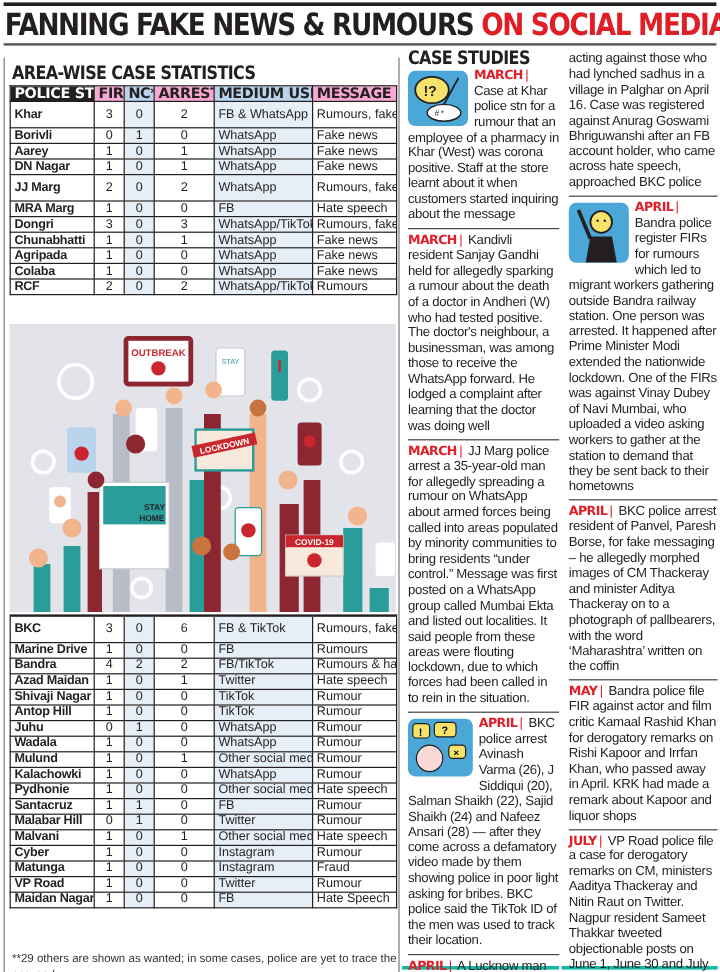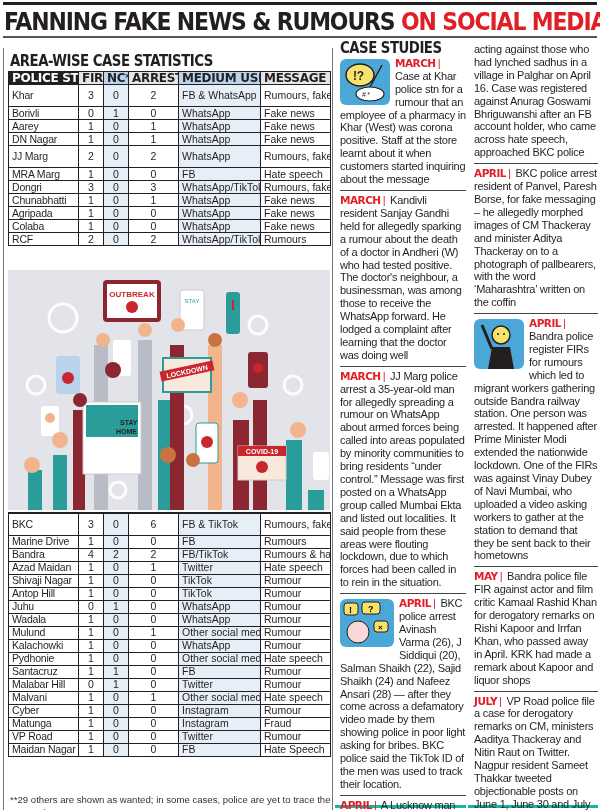--- a/index.html
+++ b/index.html
@@ -17,23 +17,23 @@
   .left-panel { position: absolute; left: 3px; top: 48px; width: 330px; height: 770px;
     border-left: 1px solid #777; border-right: 1px solid #777; border-bottom: 3px solid #231f20; }
   .section-title { font-family: "DejaVu Sans", sans-serif; font-weight: 900; font-size: 15.5px;
     letter-spacing: -0.6px; transform: scaleX(0.86); transform-origin: left top; white-space: nowrap; }
   .left-title { position: absolute; left: 6px; top: 4px; }
 
   table.stats { position: absolute; left: 4px; border-collapse: collapse; table-layout: fixed; width: 322px; font-size: 10.5px; }
   table.stats td, table.stats th { border: 1px solid #231f20; padding: 0 3px; line-height: 11px; overflow: hidden; white-space: nowrap; }
   table.stats th { height: 13px; font-size: 12px; font-weight: 900; letter-spacing: -0.3px; text-align: center; font-family: "DejaVu Sans", sans-serif; }
   th.h-stn { background: #231f20; color: #fff; text-align: left; }
-  th.h-fir, th.h-arrest, th.h-type { background: #e5e5e5; color: #231f20; }
+  th.h-fir, th.h-arrest, th.h-type { background: #f9a8d4; color: #231f20; }
   th.h-nc, th.h-medium { background: #b9d3ec; color: #231f20; }
-  td.stn { font-weight: 400; letter-spacing: -0.2px; }
+  td.stn { font-weight: 700; letter-spacing: -0.2px; }
   td.num { text-align: center; }
   td.wrap { white-space: normal; line-height: 10px; }
   tr.r1 td { height: 13px; }
   tr.r2 td { height: 22px; }
   td.c-nc, td.c-medium { background: #e6eff8; }
   table.top { top: 23px; }
   table.bottom { top: 464px; }
   table.bottom tr:first-child td { border-top: 2px solid #231f20; margin-top: 48px; }
 
   .illustration { position: absolute; left: 4px; top: 222px; width: 322px; height: 240px; background: #e2e4ea; overflow: hidden; }
@@ -461,38 +461,38 @@
   </div>
 </div>
 
 <div class="col col-b">
   <div class="story" style="margin-top:5px">
     <span>acting against those who had lynched sadhus in a village in Palghar on April 16. Case was registered against Anurag Goswami Bhriguwanshi after an FB account holder, who came across hate speech, approached BKC police</span>
   </div>
 
   <div class="story">
     <span class="month">APRIL</span><span class="sep">|</span>
-    <span>BKC police arrest resident of Panvel, Paresh Borse, for fake messaging – he allegedly morphed images of CM Thackeray and minister Aditya Thackeray on to a photograph of pallbearers, with the word ‘Maharashtra’ written on the coffin</span>
-  </div>
-
-  <div class="story">
-    <span class="month">APRIL</span><span class="sep">|</span>
     <div class="icon-box" style="width:50px;height:50px;">
       <svg width="50" height="50">
           <circle cx="27" cy="16" r="9" fill="#f7e36b" stroke="#231f20" stroke-width="1.5"></circle>
           <path d="M14 50 L18 28 L36 28 L40 50 Z" fill="#231f20"></path>
           <line x1="18" y1="30" x2="8" y2="6" stroke="#231f20" stroke-width="3"></line>
           <circle cx="24" cy="15" r="1" fill="#231f20"></circle>
           <circle cx="30" cy="15" r="1" fill="#231f20"></circle>
         </svg>
     </div>
     <span>Bandra police register FIRs for rumours which led to migrant workers gathering outside Bandra railway station. One person was arrested. It happened after Prime Minister Modi extended the nationwide lockdown. One of the FIRs was against Vinay Dubey of Navi Mumbai, who uploaded a video asking workers to gather at the station to demand that they be sent back to their hometowns</span>
   </div>
 
   <div class="story">
+    <span class="month">APRIL</span><span class="sep">|</span>
+    <span>BKC police arrest resident of Panvel, Paresh Borse, for fake messaging – he allegedly morphed images of CM Thackeray and minister Aditya Thackeray on to a photograph of pallbearers, with the word ‘Maharashtra’ written on the coffin</span>
+  </div>
+
+  <div class="story">
     <span class="month">MAY</span><span class="sep">|</span>
     <span>Bandra police file FIR against actor and film critic Kamaal Rashid Khan for derogatory remarks on Rishi Kapoor and Irrfan Khan, who passed away in April. KRK had made a remark about Kapoor and liquor shops</span>
   </div>
 
   <div class="story">
     <span class="month">JULY</span><span class="sep">|</span>
     <span>VP Road police file a case for derogatory remarks on CM, ministers Aaditya Thackeray and Nitin Raut on Twitter. Nagpur resident Sameet Thakkar tweeted objectionable posts on June 1, June 30 and July 1. Thakkar has over 42,700 followers on the microblogging site, he is followed by the PM's social handle</span>
   </div>
 </div>
 

